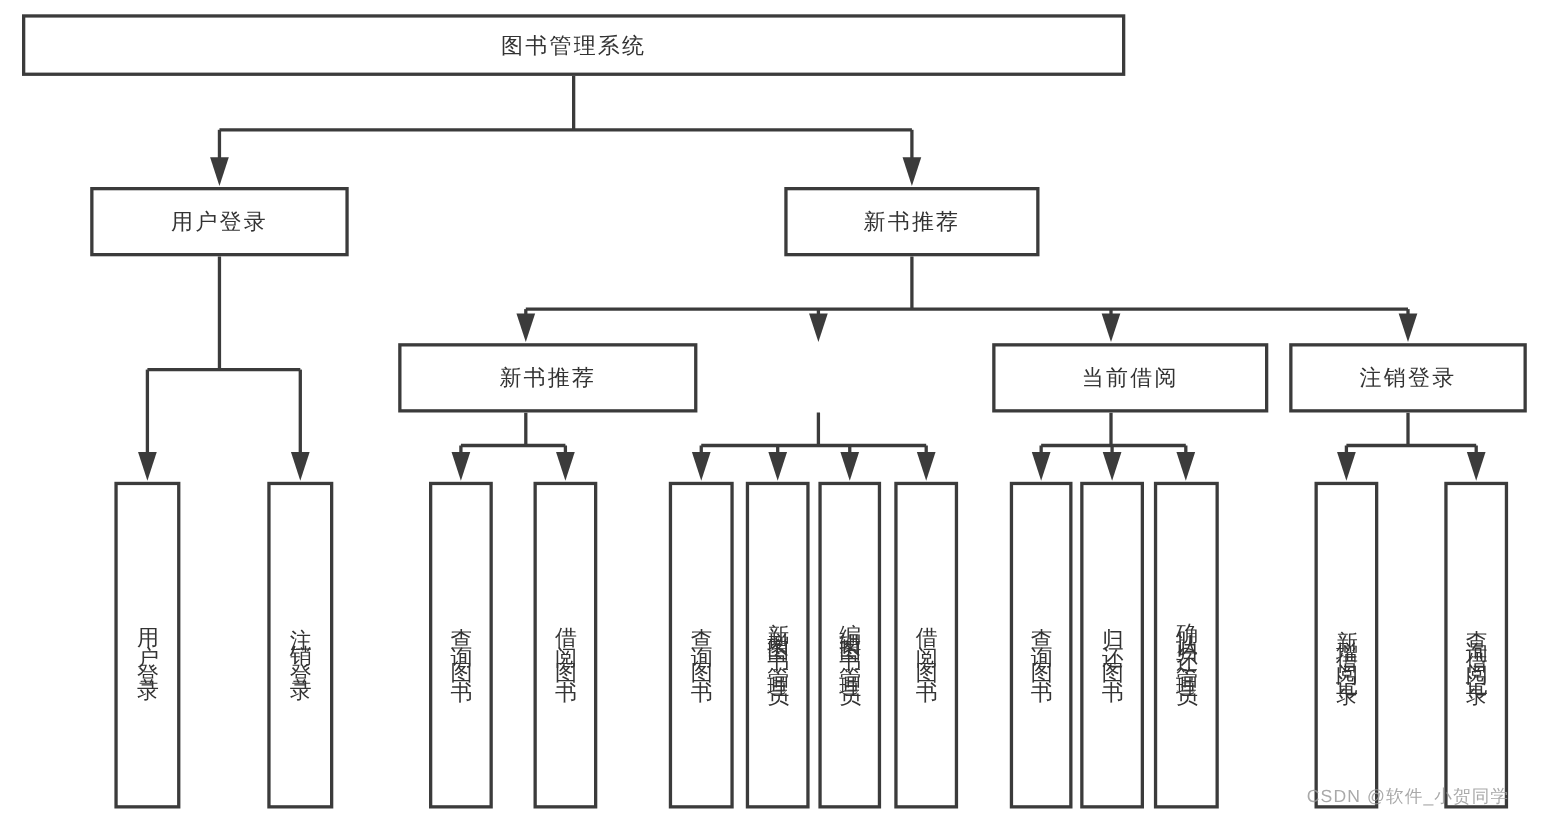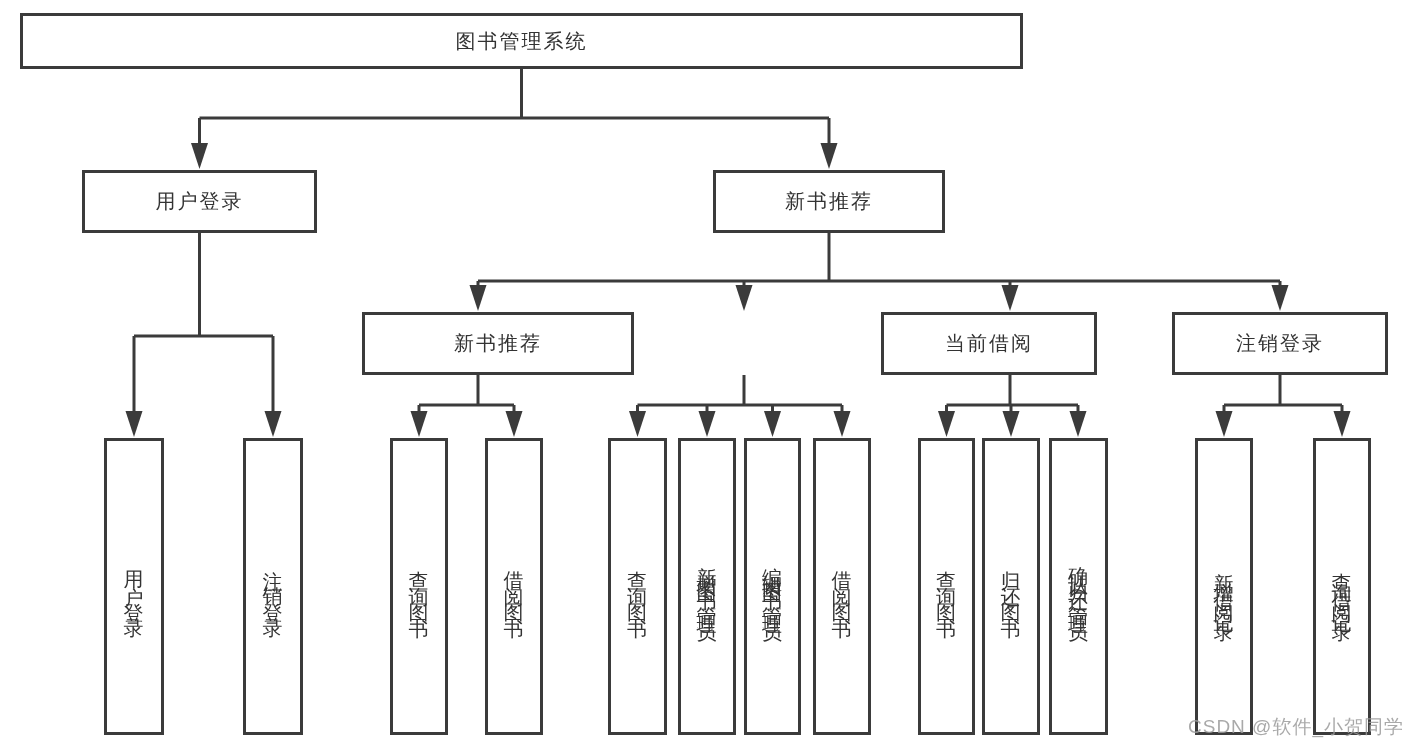--- a/index.html
+++ b/index.html
@@ -33,21 +33,21 @@
     line-height:1;
     white-space:nowrap;
   }
   .ls16{letter-spacing:16px;}
   .ls10{letter-spacing:10px;}
   .ls8{letter-spacing:8px;}
   #watermark{
     position:absolute;
     left:1188px;top:714px;
     z-index:3;
-    font-size:19px;
+    font-size:16px;
     color:#9b9b9b;
     opacity:0.85;
     letter-spacing:1px;
     white-space:nowrap;
   }
 </style>
 </head>
 <body>
 
 <div id="stage">
@@ -120,21 +120,21 @@
       <polygon points="1342,437 1333.5,411 1350.5,411"></polygon>
     </g>
   </svg>
 
   <div class="node" style="left:20px;top:13px;width:1003px;height:56px">图书管理系统</div>
 
   <div class="node" style="left:82px;top:170px;width:235px;height:63px">用户登录</div>
   <div class="node" style="left:713px;top:170px;width:232px;height:63px">新书推荐</div>
 
   <div class="node" style="left:362px;top:312px;width:272px;height:63px">新书推荐</div>
-  <div class="node" style="left:881px;top:312px;width:216px;height:63px">当前借阅</div>
+  <div class="node" style="left:902px;top:312px;width:251px;height:63px">当前借阅</div>
   <div class="node" style="left:1172px;top:312px;width:216px;height:63px">注销登录</div>
 
   <div class="node vnode ls16" style="left:104px;top:438px;width:60px;height:297px">用户登录</div>
   <div class="node vnode ls16" style="left:243px;top:438px;width:60px;height:297px">注销登录</div>
 
   <div class="node vnode ls16" style="left:390px;top:438px;width:58px;height:297px">查询图书</div>
   <div class="node vnode ls16" style="left:485px;top:438px;width:58px;height:297px">借阅图书</div>
 
   <div class="node vnode ls16" style="left:608px;top:438px;width:59px;height:297px">查询图书</div>
   <div class="node vnode ls8" style="left:678px;top:438px;width:58px;height:297px">新增图书（管理员）</div>

